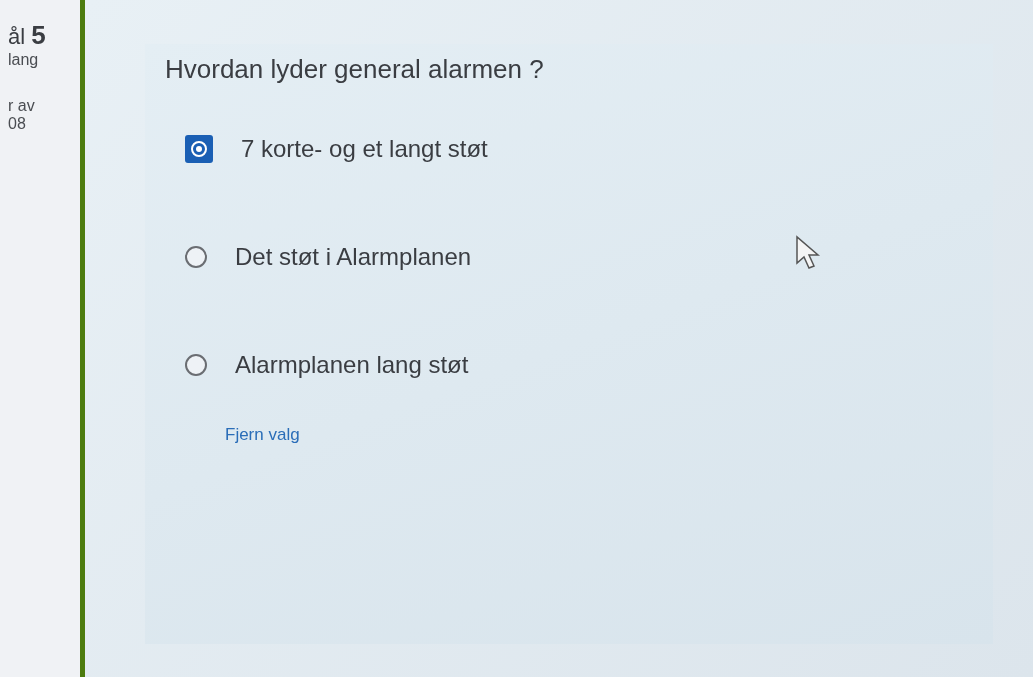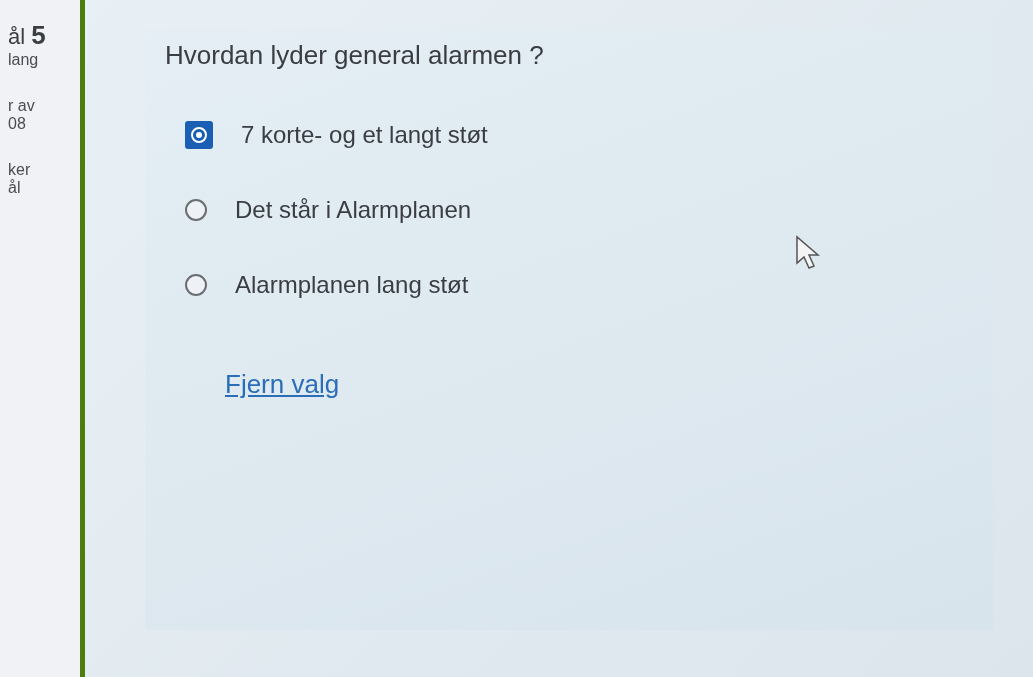--- a/index.html
+++ b/index.html
@@ -33,38 +33,38 @@
     .q-number {
       font-size: 22px;
       color: #3a3d42;
     }
     .q-number .num {
       font-weight: 600;
       font-size: 26px;
     }
     .main {
       flex: 1;
-      padding: 30px 40px 30px 60px;
+      padding: 44px 40px 30px 60px;
       background: linear-gradient(135deg, #e8f0f5 0%, #dce5ec 100%);
     }
     .question-panel {
       background: linear-gradient(160deg, #e4eef4 0%, #d8e4ec 100%);
       padding: 10px 20px 40px 20px;
       min-height: 600px;
     }
     .question-text {
       font-size: 26px;
       color: #3a3d42;
       margin-bottom: 50px;
       font-weight: 400;
     }
     .options {
       display: flex;
       flex-direction: column;
-      gap: 47px;
+      gap: 80px;
       padding-left: 20px;
     }
     .option {
       display: flex;
       align-items: center;
       gap: 28px;
       cursor: pointer;
     }
     .radio {
       width: 22px;
@@ -100,26 +100,25 @@
       width: 6px;
       height: 6px;
       background: #ffffff;
       border-radius: 50%;
     }
     .option-label {
       font-size: 24px;
       color: #3a3d42;
     }
     .clear-choice {
-      margin-top: 70px;
+      margin-top: 46px;
       padding-left: 60px;
-      font-size: 26px;
+      font-size: 17px;
       color: #2a6db8;
       cursor: pointer;
-      text-decoration: underline;
     }
     .cursor-icon {
       position: absolute;
       left: 795px;
       top: 235px;
       pointer-events: none;
     }
   </style>
 </head>
 <body>
@@ -129,44 +128,40 @@
     <div class="q-number">
       <span>ål</span>
       <span class="num">5</span>
     </div>
     <div>lang</div>
   </div>
   <div class="sidebar-block">
     <div>r av</div>
     <div>08</div>
   </div>
-  <div class="sidebar-block">
-    <div>ker</div>
-    <div>ål</div>
-  </div>
 </div>
 
 <div class="main">
   <div class="question-panel">
     <div class="question-text">Hvordan lyder general alarmen ?</div>
 
     <div class="options">
 
       <div class="option">
         <div class="radio selected-box">
           <div class="inner-ring">
               <div class="inner-dot"></div>
             </div>
         </div>
         <div class="option-label">7 korte- og et langt støt</div>
       </div>
 
       <div class="option">
         <div class="radio"></div>
-        <div class="option-label">Det står i Alarmplanen</div>
+        <div class="option-label">Det støt i Alarmplanen</div>
       </div>
 
       <div class="option">
         <div class="radio"></div>
         <div class="option-label">Alarmplanen lang støt</div>
       </div>
 
     </div>
 
     <div class="clear-choice">Fjern valg</div>

